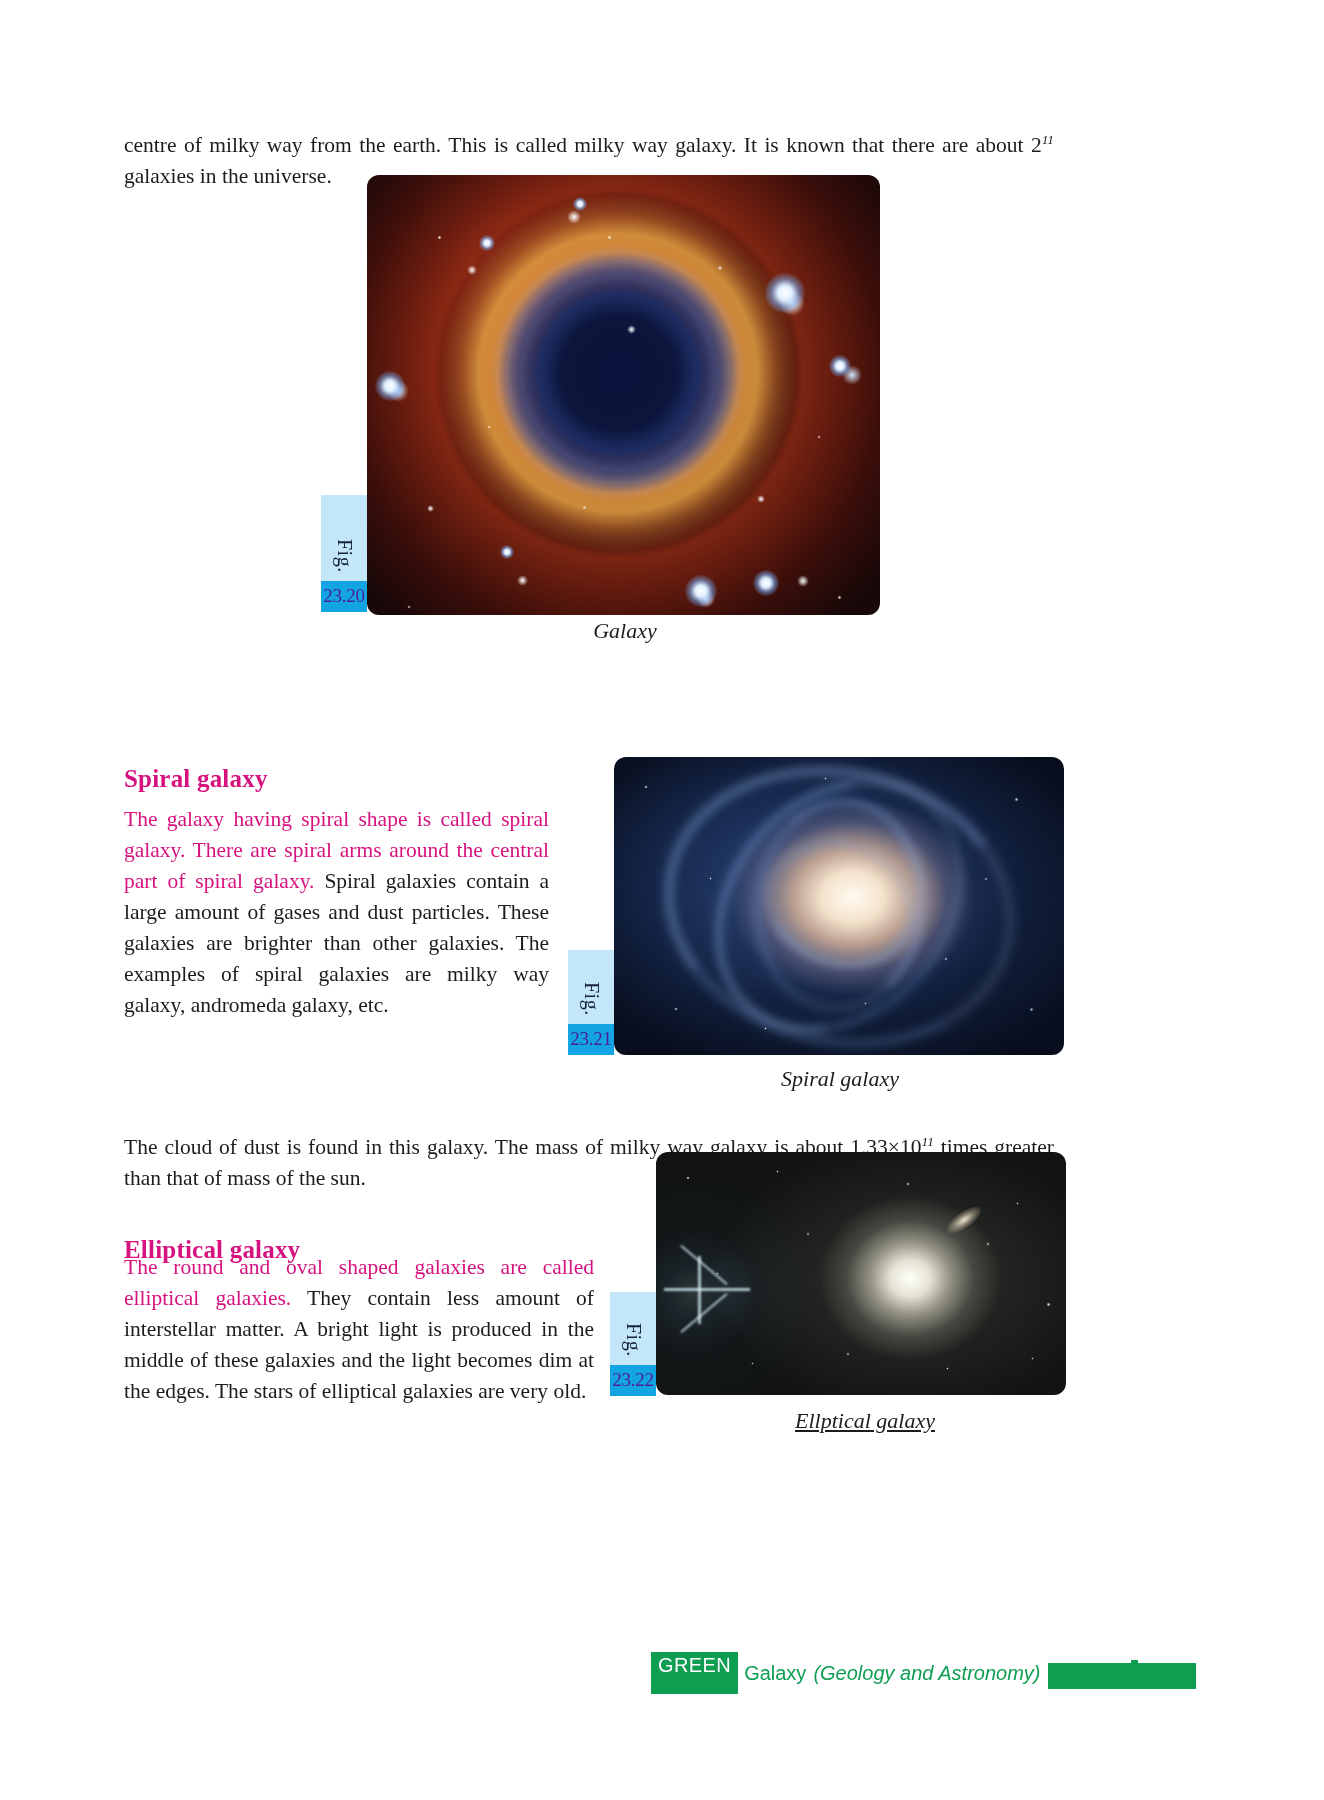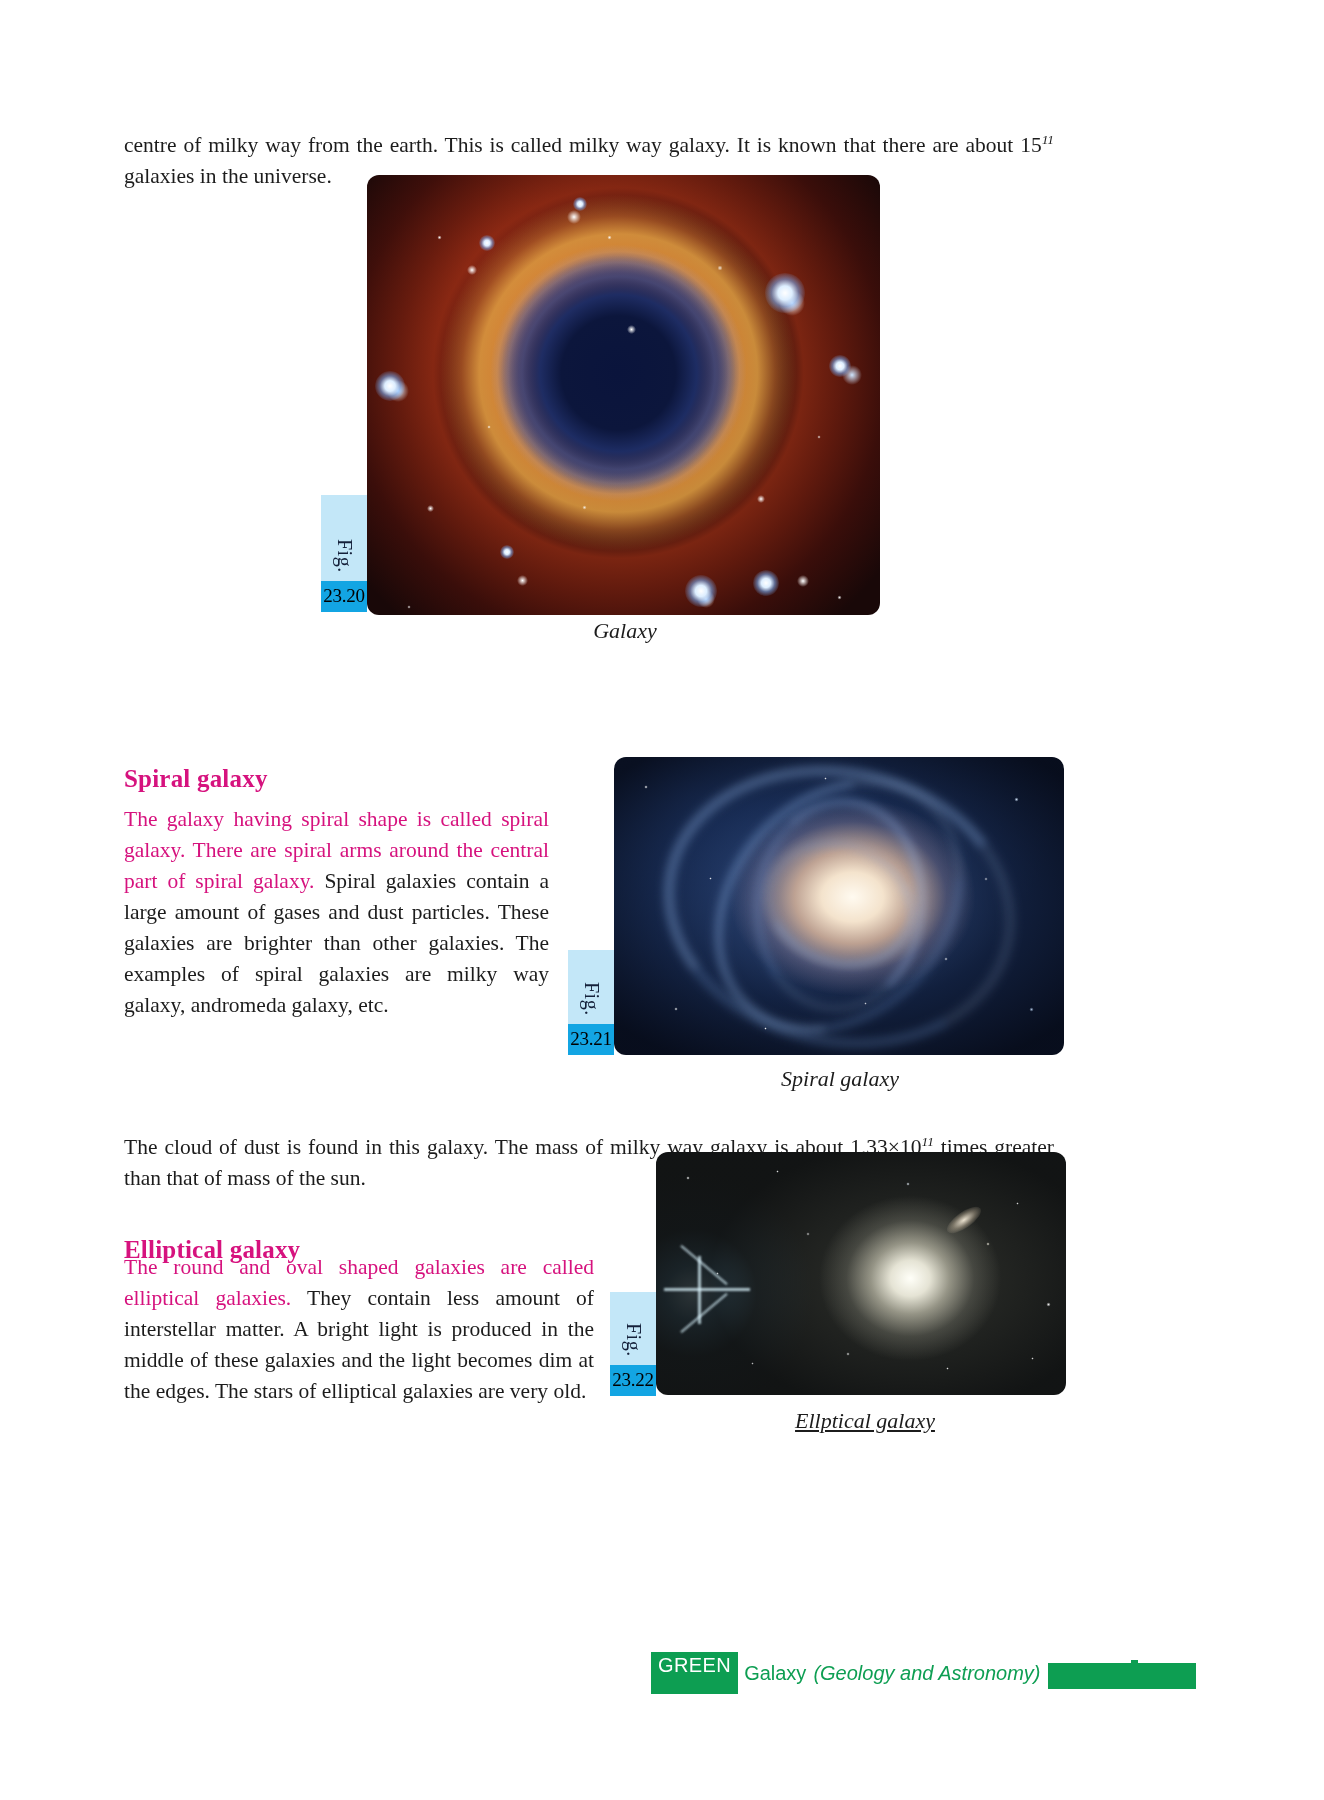--- a/index.html
+++ b/index.html
@@ -205,21 +205,21 @@
     text-orientation: mixed;
     font-size: 20px;
     color: #14203a;
     letter-spacing: .5px;
     padding: 0 0 8px 0;
     font-family: "Liberation Serif", serif;
   }
   .fig-tab .fig-num {
     width: 100%;
     background: #13a5e3;
-    color: #000000;
+    color: #4c1d95;
     font-size: 19px;
     text-align: center;
     padding: 4px 0 5px 0;
     letter-spacing: -.3px;
   }
 
   
   .caption {
     position: absolute;
     font-style: italic;
@@ -263,21 +263,21 @@
     position: absolute; left: 1048px; top: 6px;
     width: 148px; height: 26px;
     background: #0d9e52;
   }
 </style>
 </head>
 <body>
 
 <div class="page">
 
-  <p class="para" id="intro-para"><span>centre of milky way from the earth. This is called milky way galaxy. It is known that there are about 15</span><sup>11</sup><span> galaxies in the universe.</span></p>
+  <p class="para" id="intro-para"><span>centre of milky way from the earth. This is called milky way galaxy. It is known that there are about 2</span><sup>11</sup><span> galaxies in the universe.</span></p>
 
   <div id="fig-galaxy-wrap">
     <div class="photo" id="photo-nebula">
       <div class="starfield" id="stars-nebula"></div>
       <div class="starfield" id="stars-nebula-2"></div>
       <div class="bigstar" style="left:398px;top:98px;width:40px;height:40px;"></div>
       <div class="bigstar" style="left:8px;top:196px;width:30px;height:30px;"></div>
       <div class="bigstar" style="left:318px;top:400px;width:32px;height:32px;"></div>
       <div class="bigstar" style="left:462px;top:180px;width:22px;height:22px;"></div>
       <div class="bigstar" style="left:386px;top:395px;width:26px;height:26px;"></div>

